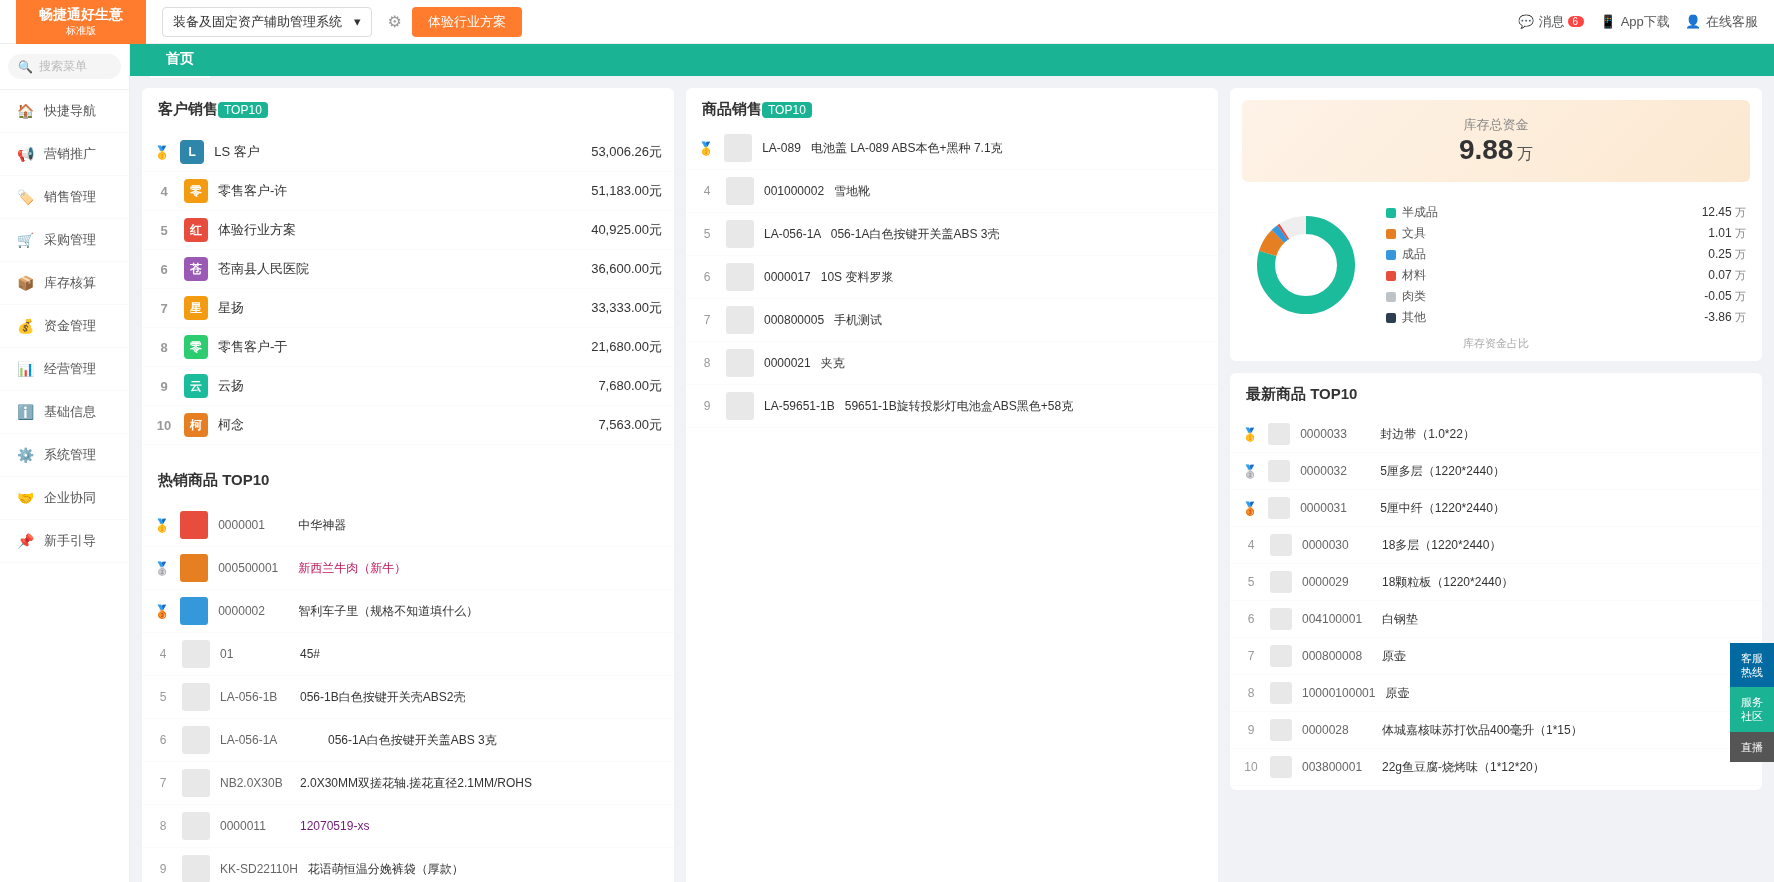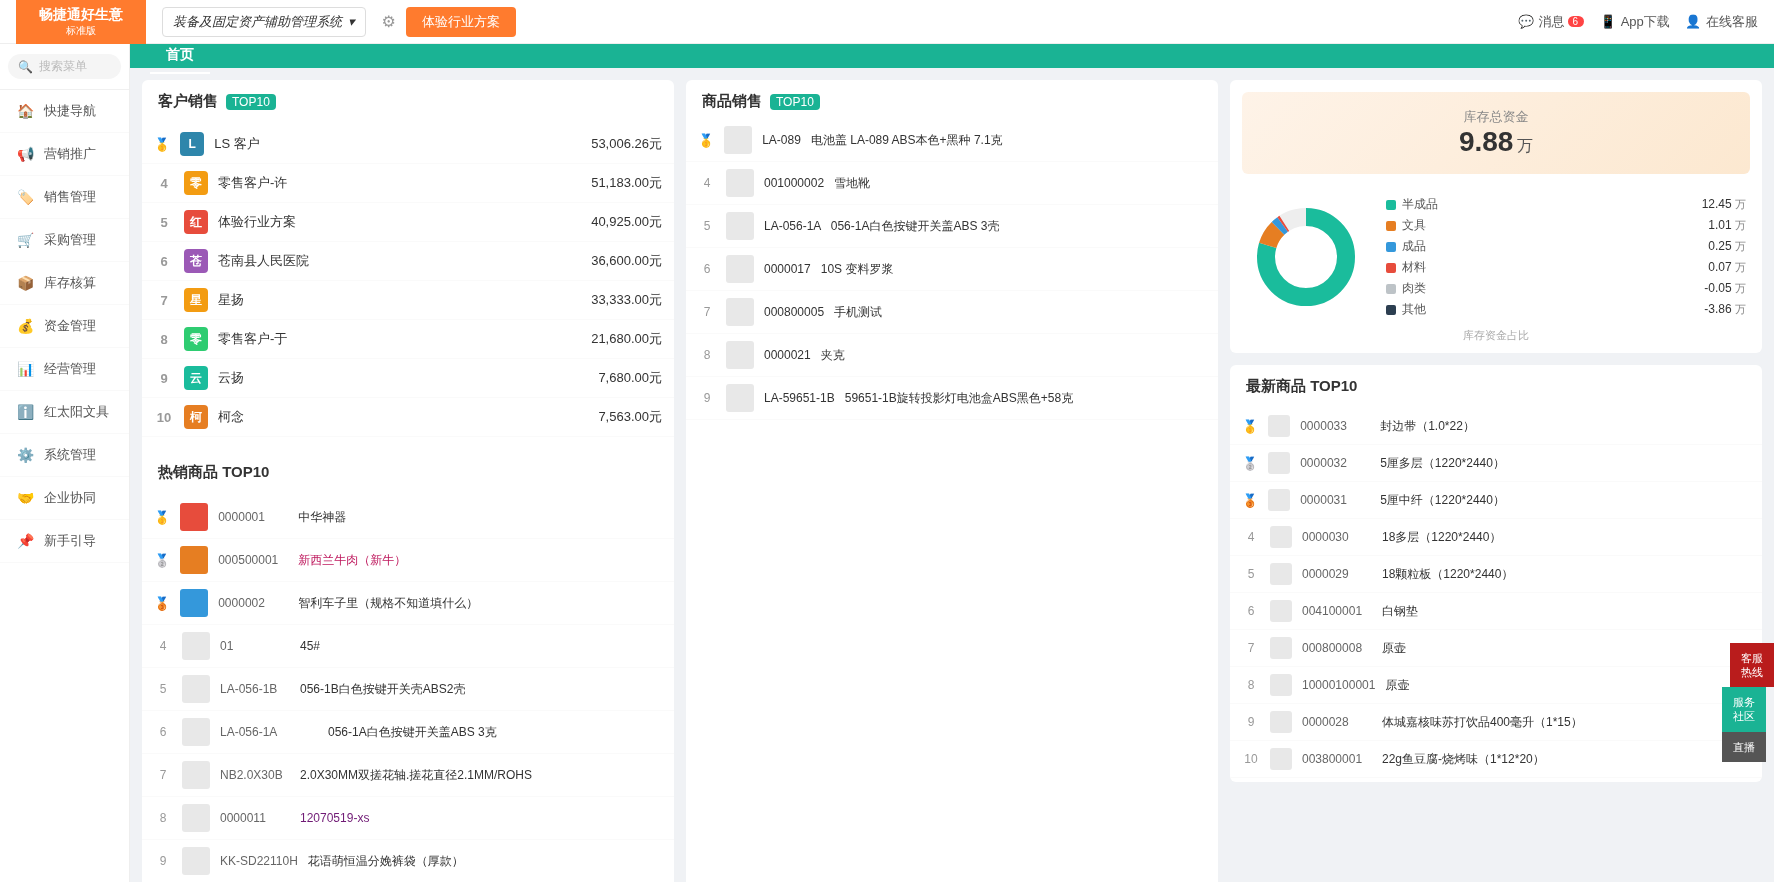--- a/index.html
+++ b/index.html
@@ -108,21 +108,21 @@
     .main {
       margin-left: 130px;
       margin-top: 44px;
       min-height: calc(100vh - 44px);
       background: #f0f2f5;
     }
 
     
     .page-nav {
       background: #1ab394;
-      height: 24px;
+      height: 32px;
       display: flex;
       align-items: center;
       padding: 0 20px;
     }
     .page-nav-item {
       color: #fff;
       font-size: 14px;
       padding: 8px 16px;
       cursor: pointer;
       border-bottom: 2px solid transparent;
@@ -262,47 +262,45 @@
     }
     .float-btn {
       width: 44px;
       padding: 8px 4px;
       text-align: center;
       font-size: 11px;
       color: #fff;
       cursor: pointer;
       line-height: 1.3;
     }
-    .float-btn.orange { background: #b91c1c; margin-left: 8px; }
+    .float-btn.orange { background: #0369a1; }
     .float-btn.teal { background: #1ab394; }
     .float-btn.dark { background: #555; }
 
     
     .scroll-section { max-height: 320px; overflow-y: auto; }
 
     
     .sys-selector {
       display: flex;
       align-items: center;
       border: 1px solid #ddd;
       border-radius: 4px;
       padding: 5px 10px;
-      gap: 6px;
+      gap: 12px;
       font-size: 13px;
       color: #333;
       cursor: pointer;
       background: #fff;
-      font-style: italic;
     }
     .gear-icon { color: #999; cursor: pointer; font-size: 16px; margin-left: 6px; }
 
     .section-title-bar {
       display: flex;
       align-items: center;
-      gap: 8px;
       padding: 12px 16px 8px;
     }
 
     
     .sale-rank-item {
       display: flex;
       align-items: center;
       padding: 7px 12px;
       gap: 10px;
       border-bottom: 1px solid #fafafa;
@@ -371,21 +369,21 @@
   <div class="sidebar-item">
     <span class="icon-circle">💰</span>
     <span>资金管理</span>
   </div>
   <div class="sidebar-item">
     <span class="icon-circle">📊</span>
     <span>经营管理</span>
   </div>
   <div class="sidebar-item">
     <span class="icon-circle">ℹ️</span>
-    <span>红太阳文具</span>
+    <span>基础信息</span>
   </div>
   <div class="sidebar-item">
     <span class="icon-circle">⚙️</span>
     <span>系统管理</span>
   </div>
   <div class="sidebar-item">
     <span class="icon-circle">🤝</span>
     <span>企业协同</span>
   </div>
   <div class="sidebar-item">

